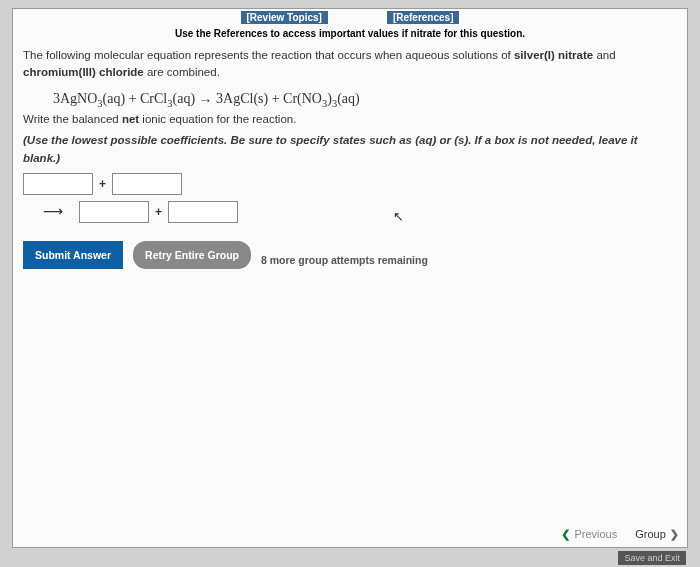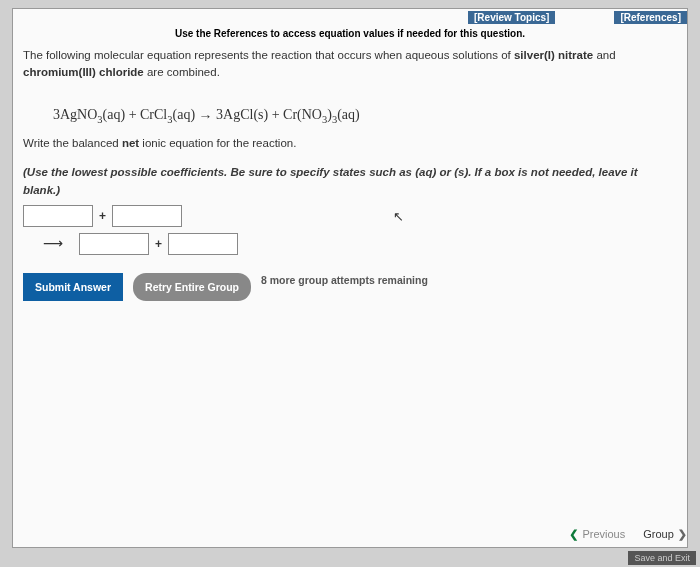--- a/index.html
+++ b/index.html
@@ -14,21 +14,21 @@
     .container {
       background: #fafafa;
       margin: 8px 12px;
       padding: 0;
       border: 1px solid #999;
       height: 540px;
       position: relative;
     }
     .top-links {
       display: flex;
-      justify-content: flex-end;
+      justify-content: center;
       gap: 59px;
       font-size: 10px;
       padding-top: 2px;
     }
     .top-links span {
       background: #3a6895;
       color: #fff;
       padding: 1px 6px;
       font-weight: bold;
     }
@@ -37,27 +37,27 @@
       font-size: 10px;
       font-weight: bold;
       margin: 4px 0 8px 0;
     }
     .content {
       padding: 0 10px;
       font-size: 11.5px;
       color: #333;
       line-height: 1.5;
     }
-    .intro { margin-bottom: 22px; }
+    .intro { margin-bottom: 6px; }
     .equation {
       font-family: 'Times New Roman', serif;
       font-size: 14px;
-      margin: 6px 0 8px 30px;
+      margin: 6px 0 0 30px;
     }
-    .task { margin-bottom: 12px; }
+    .task { margin-bottom: 4px; }
     .hint {
       font-style: italic;
       font-weight: bold;
       color: #3a3a3a;
     }
     .input-row {
       display: flex;
       align-items: center;
       gap: 6px;
       margin: 6px 0;
@@ -67,69 +67,69 @@
       height: 22px;
       border: 1px solid #888;
       background: #fff;
       padding: 2px 4px;
       font-size: 11px;
     }
     .plus { font-size: 12px; font-weight: bold; }
     .arrow { font-size: 14px; margin: 0 10px 0 20px; }
     .buttons {
       display: flex;
-      align-items: flex-start;
+      align-items: flex-end;
       gap: 10px;
       margin-top: 18px;
     }
     .btn {
       padding: 8px 12px;
       font-size: 10.5px;
       font-weight: bold;
       color: #fff;
       border: none;
       cursor: pointer;
     }
     .btn-submit { background: #0e5fa3; }
     .btn-retry { background: #888; border-radius: 13px; }
     .attempts { font-size: 10.5px; color: #555; font-weight: bold; }
     .footer {
       position: absolute;
       bottom: 6px;
-      right: 0;
+      right: 8px;
       display: flex;
       align-items: center;
       gap: 18px;
       font-size: 11px;
     }
     .nav-prev { color: #888; }
     .nav-prev::before { content: "❮"; color: #0e7a3a; margin-right: 4px; font-weight: bold; }
     .nav-next { color: #333; cursor: pointer; }
     .nav-next::after { content: "❯"; color: #666; margin-left: 4px; font-weight: bold; }
     .save-exit {
       position: absolute;
       bottom: 2px;
-      right: 4px;
+      right: 14px;
       background: #555;
       color: #ccc;
       font-size: 9px;
       padding: 2px 6px;
     }
     .cursor { position: absolute; top: 200px; left: 380px; font-size: 13px; color: #333; }
     sub { font-size: 0.75em; }
   </style>
 </head>
 <body>
 
 <div class="container">
   <div class="top-links">
     <span>[Review Topics]</span>
     <span>[References]</span>
   </div>
-  <div class="ref-hint">Use the References to access equation values if needed for this question.</div>
+  <div class="ref-hint">Use the References to access important values if nitrate for this question.</div>
 
   <div class="content">
     <div class="intro">
       <span>The following molecular equation represents the reaction that occurs when aqueous solutions of </span><b>silver(I) nitrate</b><span> and </span><b>chromium(III) chloride</b><span> are combined.</span>
     </div>
 
     <div class="equation">
       3AgNO<sub>3</sub>(aq) + CrCl<sub>3</sub>(aq) → 3AgCl(s) + Cr(NO<sub>3</sub>)<sub>3</sub>(aq)
     </div>
 

